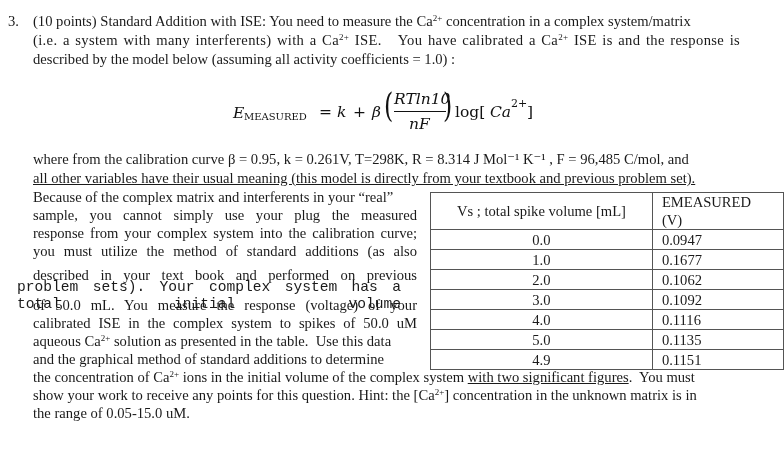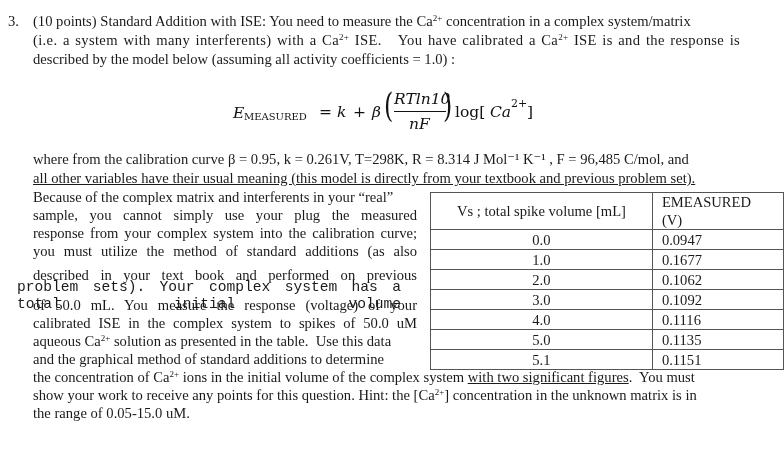--- a/index.html
+++ b/index.html
@@ -102,17 +102,17 @@
   </tr>
   <tr>
     <td class="c1">4.0</td>
     <td class="c2">0.1116</td>
   </tr>
   <tr>
     <td class="c1">5.0</td>
     <td class="c2">0.1135</td>
   </tr>
   <tr>
-    <td class="c1">5.1</td>
+    <td class="c1">4.9</td>
     <td class="c2">0.1151</td>
   </tr>
 </tbody>
   </table>
 
 </body></html>

